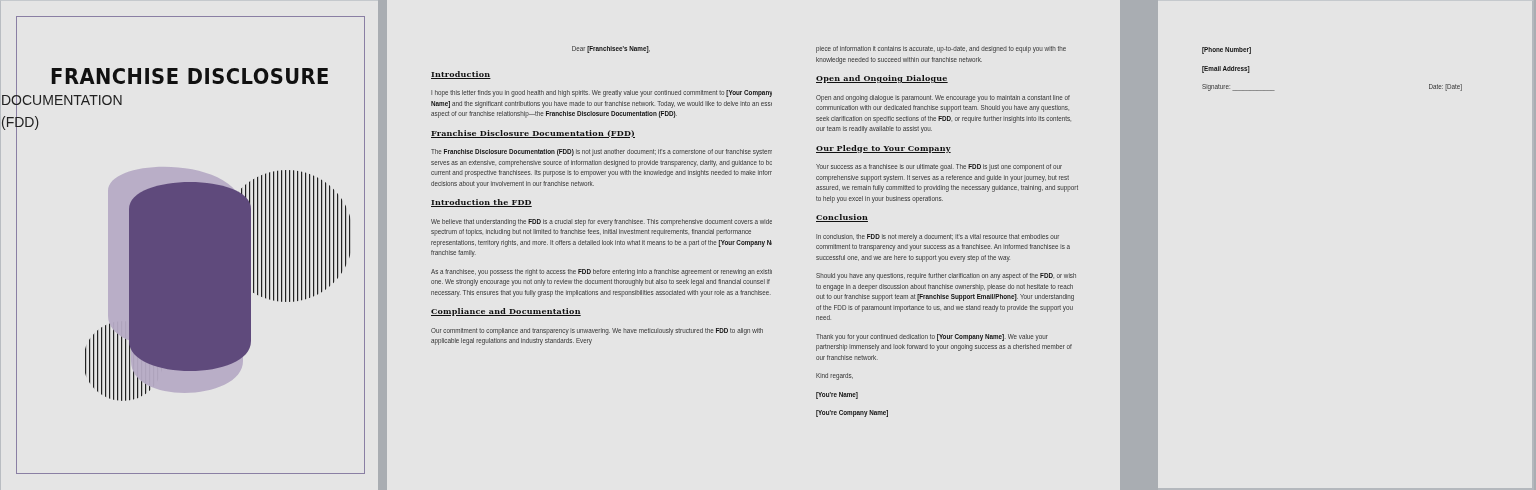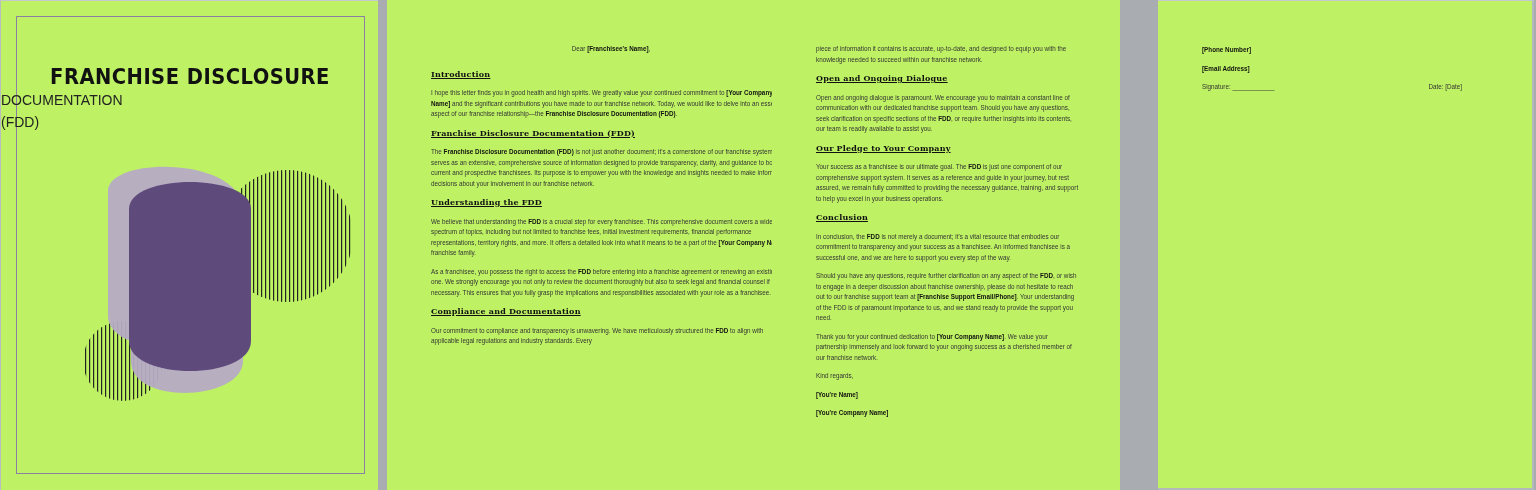--- a/index.html
+++ b/index.html
@@ -4,21 +4,21 @@
 <style>
   html, body { margin: 0; padding: 0; }
   body {
     width: 1536px; height: 490px; overflow: hidden;
     background: #a9adb2;
     font-family: "Liberation Sans", sans-serif;
     position: relative;
   }
   .viewer { position: absolute; left: 0; top: 0; width: 1536px; height: 490px; }
   .page {
-    position: absolute; top: 0; height: 490px; background: #bef264;
+    position: absolute; top: 0; height: 490px; background: #e5e5e5;
     box-sizing: border-box;
   }
   #p1 { left: 0; width: 378px; border-left: 1px solid #b9bdc2; border-top: 1px solid #c5c9cd; }
   #p2 { left: 387px; width: 444px; }
   #p3 { left: 772px; width: 348px; }
   #p4 { left: 1158px; width: 376px; border-right: 2px solid #b4b8bd; border-top: 1px solid #c5c9cd; border-bottom: 2px solid #b4b8bd; }
 
   
   .cover-frame {
     position: absolute; left: 15px; top: 15px; width: 349px; height: 458px;
@@ -81,21 +81,21 @@
   <div class="page" id="p2">
     <div class="doc" style="top:44px;">
       <p class="salutation"><span>Dear </span><b>[Franchisee's Name]</b><span>,</span></p>
 
       <h3>Introduction</h3>
       <p><span>I hope this letter finds you in good health and high spirits. We greatly value your continued commitment to </span><b>[Your Company Name]</b><span> and the significant contributions you have made to our franchise network. Today, we would like to delve into an essential aspect of our franchise relationship—the </span><b>Franchise Disclosure Documentation (FDD)</b><span>.</span></p>
 
       <h3>Franchise Disclosure Documentation (FDD)</h3>
       <p><span>The </span><b>Franchise Disclosure Documentation (FDD)</b><span> is not just another document; it's a cornerstone of our franchise system. It serves as an extensive, comprehensive source of information designed to provide transparency, clarity, and guidance to both current and prospective franchisees. Its purpose is to empower you with the knowledge and insights needed to make informed decisions about your involvement in our franchise network.</span></p>
 
-      <h3>Understanding the FDD</h3>
+      <h3>Introduction the FDD</h3>
       <p><span>We believe that understanding the </span><b>FDD</b><span> is a crucial step for every franchisee. This comprehensive document covers a wide spectrum of topics, including but not limited to franchise fees, initial investment requirements, financial performance representations, territory rights, and more. It offers a detailed look into what it means to be a part of the </span><b>[Your Company Name]</b><span> franchise family.</span></p>
 
       <p><span>As a franchisee, you possess the right to access the </span><b>FDD</b><span> before entering into a franchise agreement or renewing an existing one. We strongly encourage you not only to review the document thoroughly but also to seek legal and financial counsel if necessary. This ensures that you fully grasp the implications and responsibilities associated with your role as a franchisee.</span></p>
 
       <h3>Compliance and Documentation</h3>
       <p><span>Our commitment to compliance and transparency is unwavering. We have meticulously structured the </span><b>FDD</b><span> to align with applicable legal regulations and industry standards. Every</span></p>
     </div>
   </div>
 
   <div class="page" id="p3">

